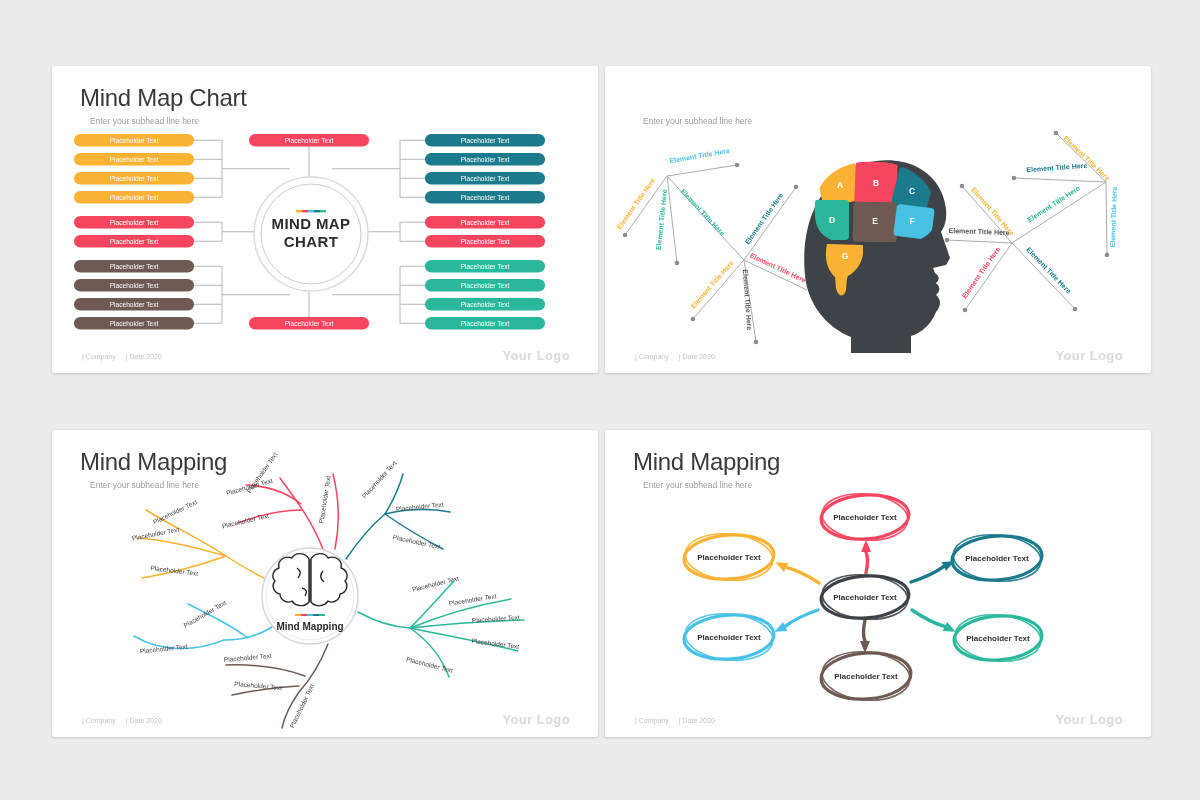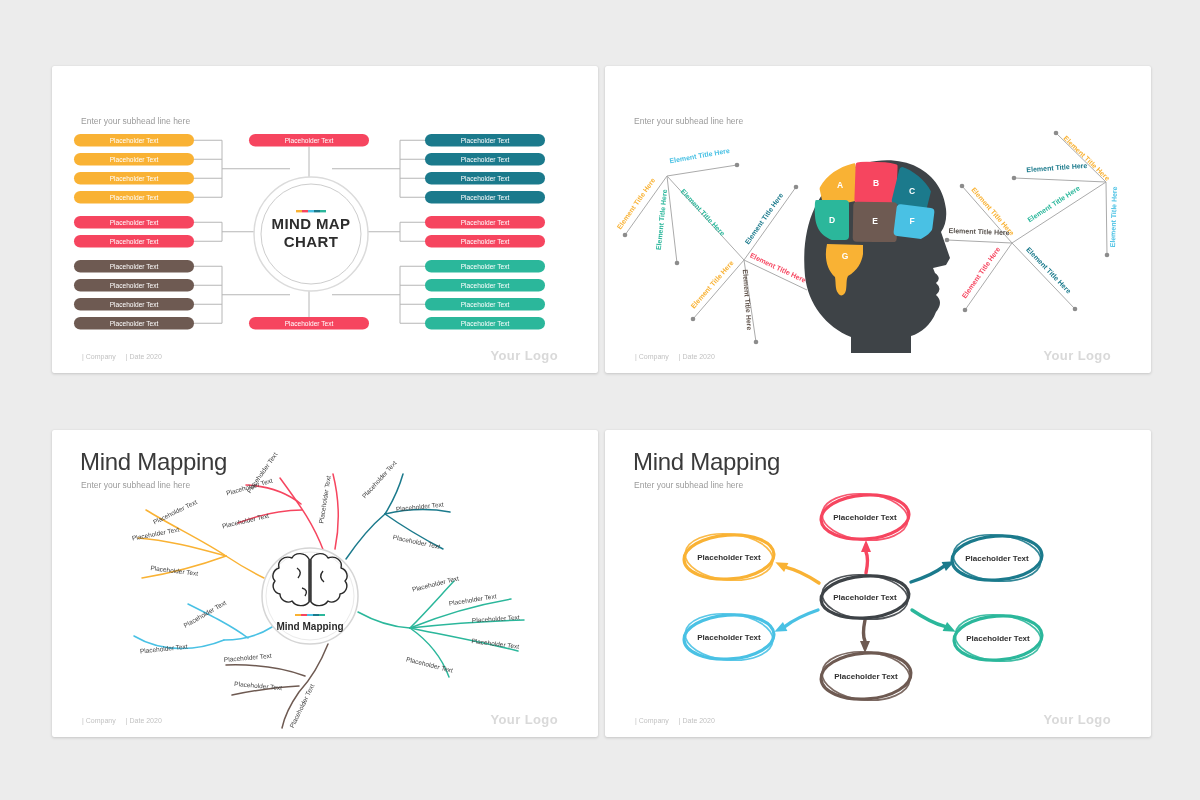--- a/index.html
+++ b/index.html
@@ -4,23 +4,23 @@
 <style>
   html,body{margin:0;padding:0;}
   body{width:1200px;height:800px;background:#ECECEC;font-family:"Liberation Sans",sans-serif;overflow:hidden;}
   .board{position:relative;width:1200px;height:800px;}
   .slide{position:absolute;width:546px;height:307px;background:#FFFFFF;border-radius:2px;
          box-shadow:0 1px 3px rgba(0,0,0,.16),0 0 1px rgba(0,0,0,.10);}
   .slide svg.diagram{position:absolute;left:0;top:0;width:546px;height:307px;
          font-family:"Liberation Sans",sans-serif;}
   .slide-title{position:absolute;left:28px;top:18px;margin:0;font-size:24px;font-weight:400;
          color:#3A3A3A;letter-spacing:-.3px;white-space:nowrap;}
-  .slide-sub{position:absolute;left:29px;top:50px;font-size:8.5px;color:#9B9B9B;white-space:nowrap;}
+  .slide-sub{position:absolute;left:38px;top:50px;font-size:8.5px;color:#9B9B9B;white-space:nowrap;}
   .slide-footer{position:absolute;left:30px;bottom:13px;font-size:7px;color:#C2C2C2;display:flex;gap:10px;white-space:nowrap;}
-  .slide-logo{position:absolute;right:40px;bottom:10px;font-size:13px;font-weight:700;color:#D9D9D9;letter-spacing:.4px;}
+  .slide-logo{position:absolute;right:28px;bottom:10px;font-size:13px;font-weight:700;color:#D9D9D9;letter-spacing:.4px;}
 </style>
 </head>
 <body>
 
 <div class="board">
 
   <section class="slide" style="left:52px;top:66px">
     <svg class="diagram" id="svg-s1" viewBox="0 0 546 307">
         <line x1="142" y1="74.25" x2="170" y2="74.25" stroke="#B6B6B6" stroke-width="1"></line>
         <line x1="348" y1="74.25" x2="373" y2="74.25" stroke="#B6B6B6" stroke-width="1"></line>
@@ -103,20 +103,21 @@
         <circle cx="259" cy="168" r="57" fill="#FFFFFF" stroke="#DBDBDB" stroke-width="1.5"></circle>
         <circle cx="259" cy="168" r="50" fill="#FFFFFF" stroke="#CDCDCD" stroke-width="1"></circle>
         <rect x="244" y="144" width="6" height="2.4" fill="#F9B234"></rect>
         <rect x="250" y="144" width="6" height="2.4" fill="#F6455F"></rect>
         <rect x="256" y="144" width="6" height="2.4" fill="#49C1E4"></rect>
         <rect x="262" y="144" width="6" height="2.4" fill="#1B7A8C"></rect>
         <rect x="268" y="144" width="6" height="2.4" fill="#2BB79B"></rect>
         <text x="259" y="163" text-anchor="middle" font-size="15" font-weight="700" fill="#2D2D2D" letter-spacing="0.4">MIND MAP</text>
         <text x="259" y="181" text-anchor="middle" font-size="15" font-weight="700" fill="#2D2D2D" letter-spacing="0.4">CHART</text>
       </svg>
+    <h2 class="slide-title">Mind Map Chart</h2>
     <div class="slide-sub">Enter your subhead line here</div>
     <div class="slide-footer">
       <span>| Company</span>
       <span>| Date 2020</span>
     </div>
     <div class="slide-logo">Your Logo</div>
   </section>
 
   <section class="slide" style="left:605px;top:66px">
     <svg class="diagram" id="svg-s2" viewBox="0 0 546 307">

